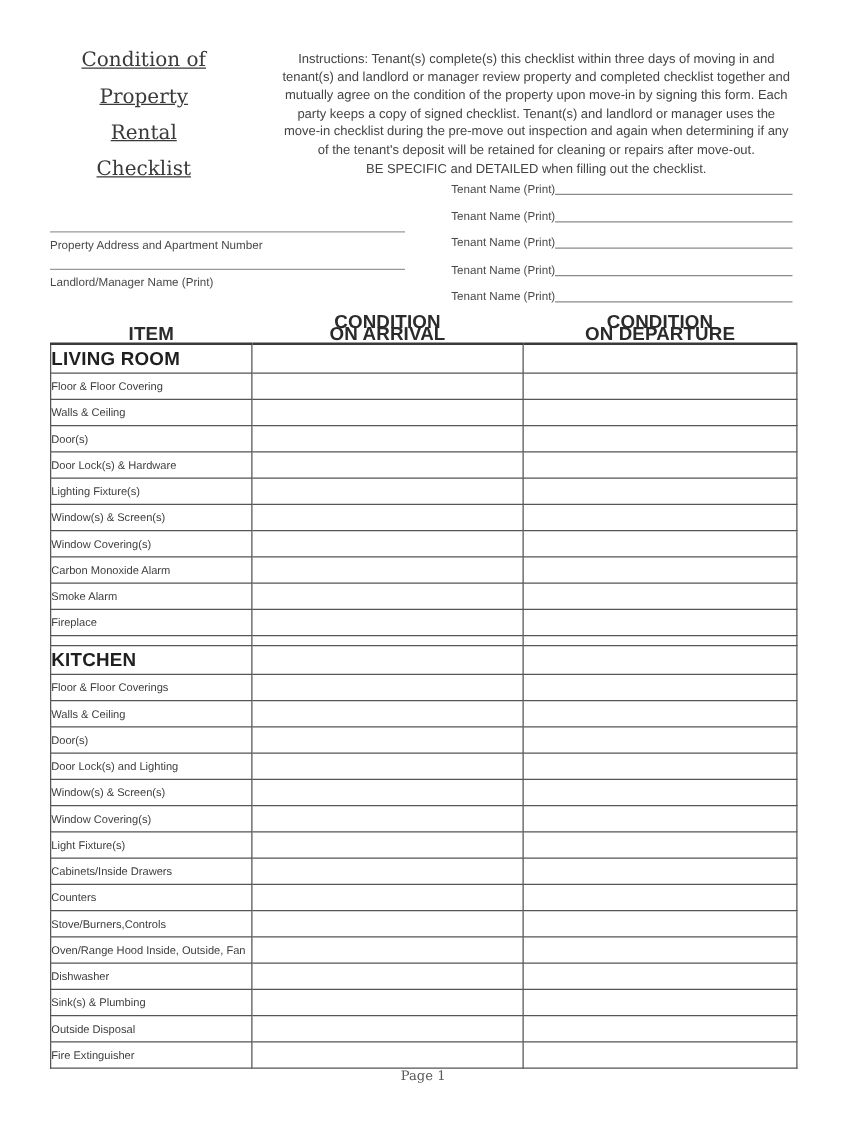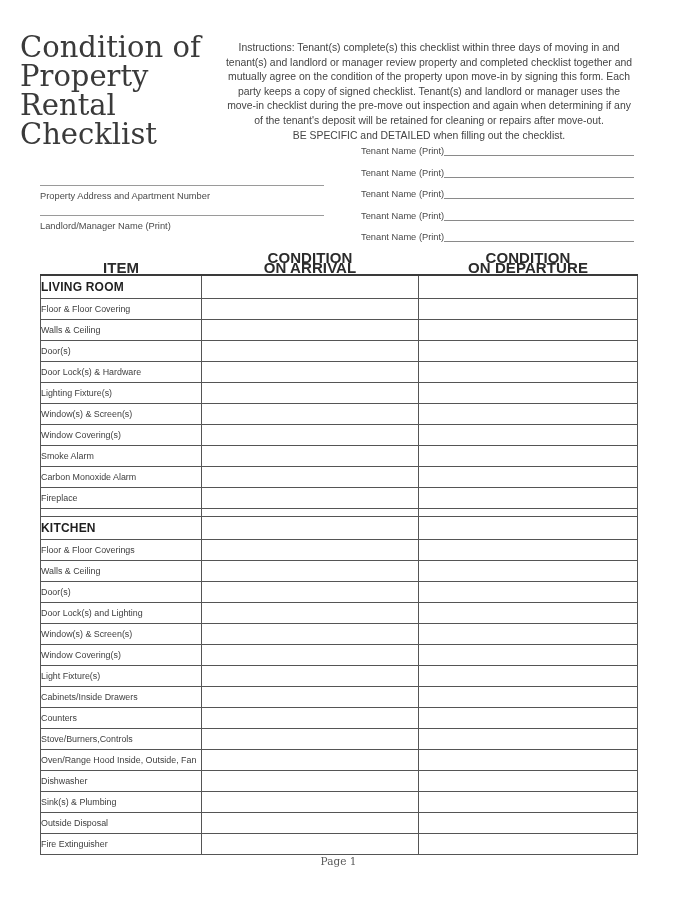--- a/index.html
+++ b/index.html
@@ -30,27 +30,28 @@
     left: 0; top: 0;
     width: 677px;
     height: 250px;
   }
 
   .doc-title {
     position: absolute;
     left: 20px;
     top: 33px;
     width: 190px;
-    text-align: left;
+    text-align: center;
     font-family: "DejaVu Serif", "Liberation Serif", serif;
-    font-size: 29px;
+    font-size: 16px;
     line-height: 29px;
     color: #3a3a3a;
     letter-spacing: 0px;
     font-weight: 400;
+    text-decoration: underline;
   }
   .doc-title div { white-space: nowrap; }
 
   .instructions {
     position: absolute;
     left: 224px;
     top: 41px;
     width: 410px;
     font-size: 10.4px;
     line-height: 14.6px;
@@ -149,21 +150,21 @@
   td.item-cell {
     font-size: 8.9px;
     color: #3d3d3d;
     padding: 0 0 0 6px;
     height: 20px;
     line-height: 11px;
     white-space: nowrap;
   }
   tr.section-row td.item-cell {
     font-weight: bold;
-    font-size: 12px;
+    font-size: 15px;
     letter-spacing: 0.2px;
     height: 22px;
     color: #1f1f1f;
   }
   tr.section-row td { border-top-width: 1px; }
 
   td.blank-cell { height: 20px; }
 
   
   tr.spacer-row td {
@@ -282,26 +283,26 @@
             <td class="item-cell">Window(s) &amp; Screen(s)</td>
             <td class="blank-cell"></td>
             <td class="blank-cell"></td>
           </tr>
           <tr>
             <td class="item-cell">Window Covering(s)</td>
             <td class="blank-cell"></td>
             <td class="blank-cell"></td>
           </tr>
           <tr>
+            <td class="item-cell">Carbon Monoxide Alarm</td>
+            <td class="blank-cell"></td>
+            <td class="blank-cell"></td>
+          </tr>
+          <tr>
             <td class="item-cell">Smoke Alarm</td>
-            <td class="blank-cell"></td>
-            <td class="blank-cell"></td>
-          </tr>
-          <tr>
-            <td class="item-cell">Carbon Monoxide Alarm</td>
             <td class="blank-cell"></td>
             <td class="blank-cell"></td>
           </tr>
           <tr>
             <td class="item-cell">Fireplace</td>
             <td class="blank-cell"></td>
             <td class="blank-cell"></td>
           </tr>
           <tr class="spacer-row">
             <td class="sp-item"></td>

